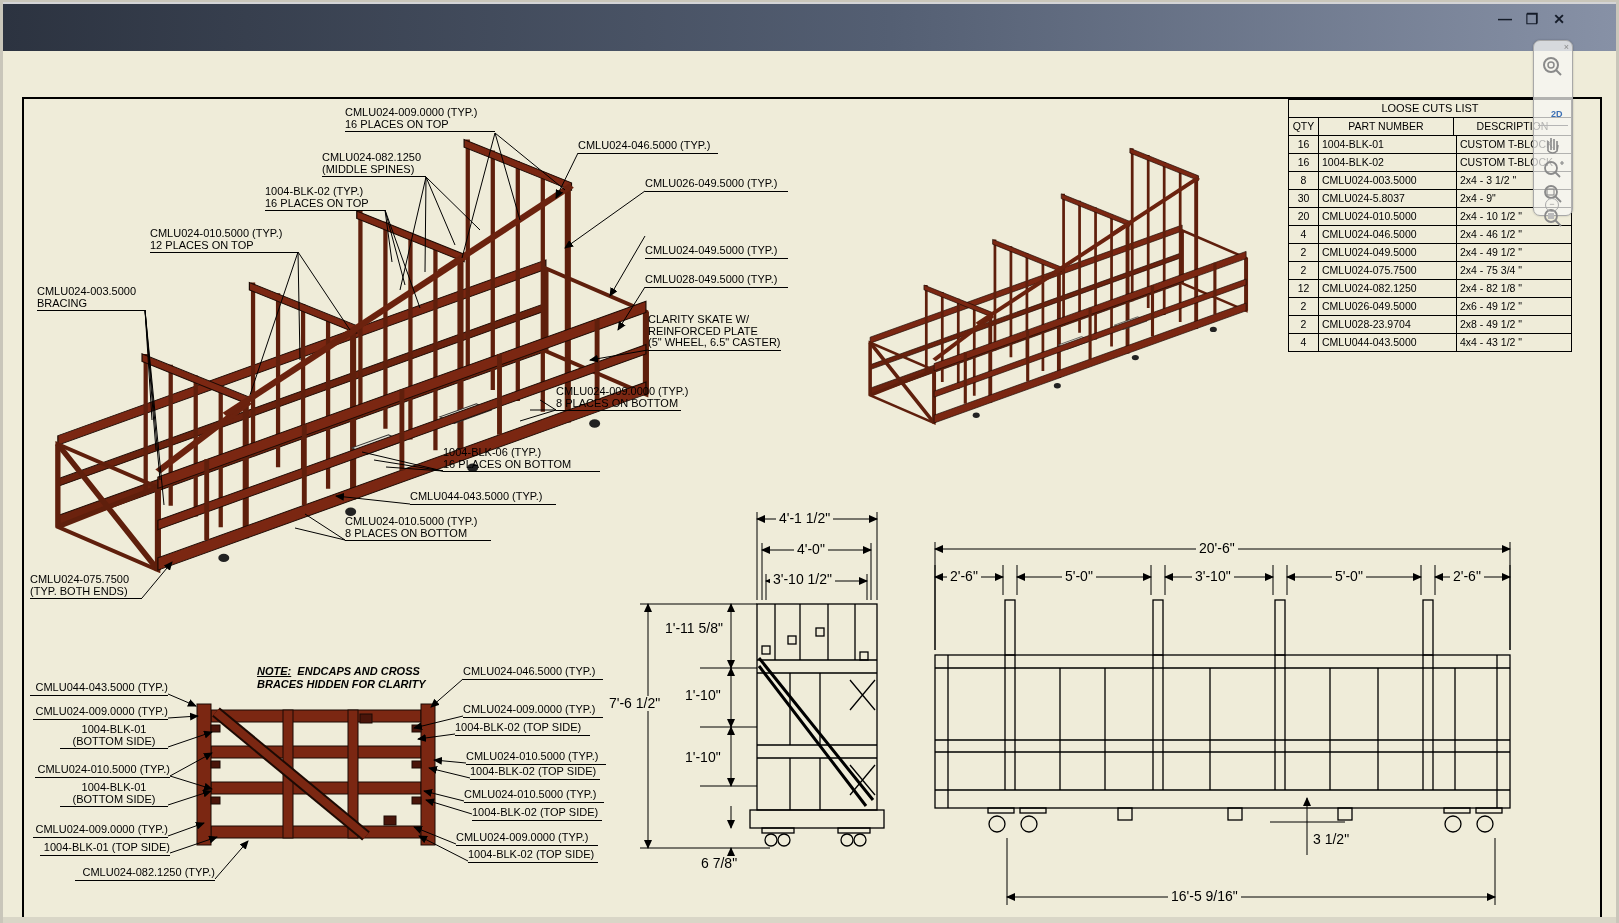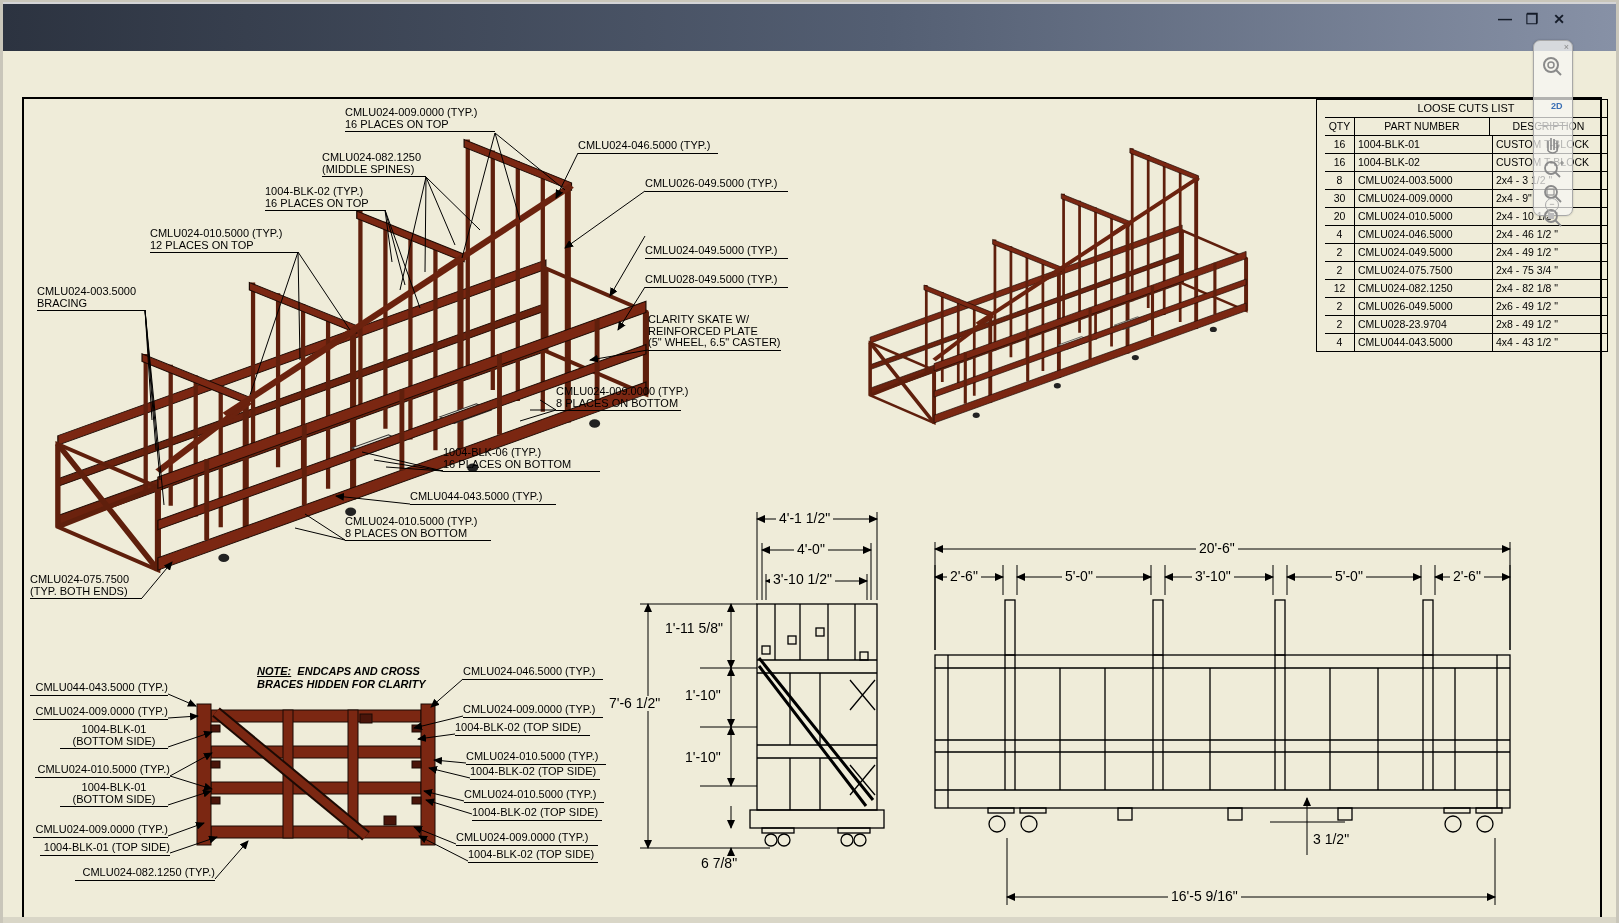--- a/index.html
+++ b/index.html
@@ -12,34 +12,34 @@
   svg.art{position:absolute;left:0;top:0;pointer-events:none;}
   
   .co{position:absolute;font-size:11px;line-height:11.5px;color:#000;white-space:nowrap;border-bottom:1px solid #000;padding-bottom:1px;}
   .cor{text-align:right;}
   .coc{text-align:center;}
   
   .dim{position:absolute;font-size:14px;line-height:15px;color:#000;white-space:nowrap;background:#efecd9;padding:0 3px;}
   .note{position:absolute;font-size:11px;line-height:13px;font-style:italic;font-weight:bold;color:#000;}
   .note .nlabel{text-decoration:underline;}
   
-  .lct{position:absolute;left:1316px;top:99px;width:282px;border:1px solid #000;font-size:10.5px;color:#000;background:transparent;padding-left:8px;}
+  .lct{position:absolute;left:1288px;top:99px;width:282px;border:1px solid #000;font-size:10.5px;color:#000;background:transparent;}
   .lct .trow{display:flex;height:17px;line-height:16px;border-bottom:1px solid #000;}
   .lct .trow:last-child{border-bottom:none;}
   .lct .ttl{display:block;text-align:center;font-size:11px;}
   .lct .cq{width:29px;border-right:1px solid #000;text-align:center;}
   .lct .cp{width:134px;border-right:1px solid #000;padding-left:3px;}
   .lct .cd{flex:1;padding-left:3px;}
   .lct .hd{text-align:center;padding-left:0;}
   
   .navbar{position:absolute;left:1533px;top:40px;width:38px;height:174px;background:rgba(246,246,244,0.72);border:1px solid #a8a8a8;border-radius:7px;box-shadow:0 0 2px rgba(0,0,0,.25);}
   .navx{position:absolute;top:1px;right:3px;font-size:9px;color:#888;}
   .navitem{position:absolute;left:6px;width:26px;height:26px;}
   .navdiv{position:absolute;left:4px;right:4px;top:84px;height:1px;background:#b5b5b5;}
-  .nav2d{position:absolute;left:17px;top:60px;font-size:9px;font-weight:bold;color:#3a6fb5;}
+  .nav2d{position:absolute;left:17px;top:68px;font-size:9px;font-weight:bold;color:#3a6fb5;}
   .navminus{position:absolute;left:11px;bottom:3px;width:12px;height:12px;border:1px solid #aaa;border-radius:50%;color:#999;font-size:9px;line-height:10px;text-align:center;}
 </style>
 </head>
 <body>
 
 <div class="titlebar">
   <div class="winbtn" style="left:1493px;">—</div>
   <div class="winbtn" style="left:1520px;">❐</div>
   <div class="winbtn" style="left:1547px;">✕</div>
 </div>
@@ -274,21 +274,21 @@
       <span class="cp">1004-BLK-02</span>
       <span class="cd">CUSTOM T-BLOCK</span>
     </div>
   <div class="trow">
       <span class="cq">8</span>
       <span class="cp">CMLU024-003.5000</span>
       <span class="cd">2x4 - 3  1/2 "</span>
     </div>
   <div class="trow">
       <span class="cq">30</span>
-      <span class="cp">CMLU024-009.0000</span>
+      <span class="cp">CMLU024-5.8037</span>
       <span class="cd">2x4 - 9"</span>
     </div>
   <div class="trow">
       <span class="cq">20</span>
       <span class="cp">CMLU024-010.5000</span>
       <span class="cd">2x4 - 10  1/2 "</span>
     </div>
   <div class="trow">
       <span class="cq">4</span>
       <span class="cp">CMLU024-046.5000</span>

